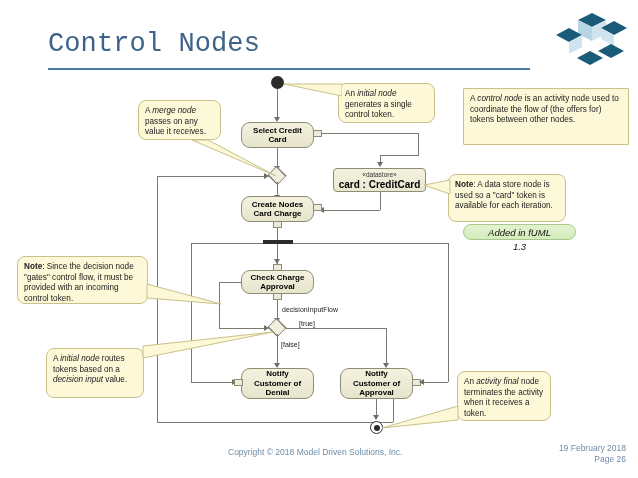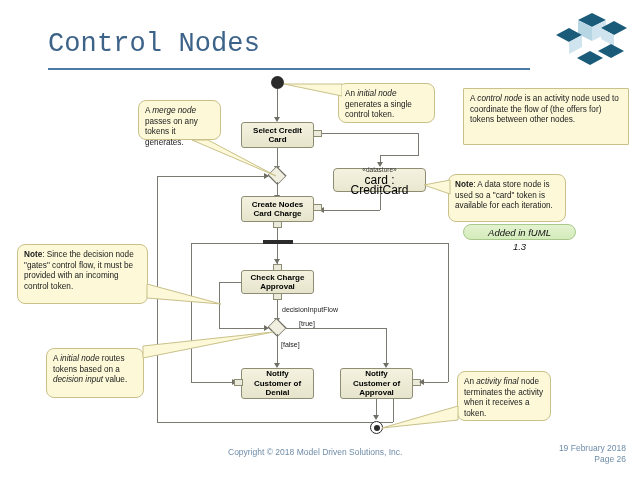--- a/index.html
+++ b/index.html
@@ -22,21 +22,21 @@
                color:#6e8ca8;text-align:right;line-height:11px;}
 
   
   .dg{position:absolute;inset:0;}
   .ln{position:absolute;background:#7a7a72;}
   .ln.h{height:1px;}
   .ln.v{width:1px;}
 
   .act{position:absolute;box-sizing:border-box;
        background:linear-gradient(180deg,#f4f2df 0%,#e6e4cb 100%);
-       border:1px solid #8d8d74;border-radius:3px;
+       border:1px solid #8d8d74;border-radius:9px;
        font-size:8px;font-weight:bold;line-height:9.5px;text-align:center;
        display:flex;align-items:center;justify-content:center;color:#000;}
   .pin{position:absolute;box-sizing:border-box;
        background:#eceadb;border:1px solid #8d8d74;}
 
   .initial{position:absolute;width:13px;height:13px;border-radius:50%;
            background:#2b2b2b;}
   .final-o{position:absolute;width:13px;height:13px;border-radius:50%;
            box-sizing:border-box;border:1.5px solid #2b2b2b;background:#fff;}
   .final-i{position:absolute;width:6px;height:6px;border-radius:50%;
@@ -47,21 +47,21 @@
            background:#f1efe0;border:1px solid #6f6f66;box-sizing:border-box;
            transform:rotate(45deg) scale(.78,1.18);}
   .dwrap{position:absolute;width:18px;height:12px;}
 
   .ds{position:absolute;box-sizing:border-box;
       background:linear-gradient(180deg,#f4f2df 0%,#e9e7d0 100%);
       border:1px solid #8d8d74;border-radius:4px;text-align:center;
       display:flex;flex-direction:column;align-items:center;
       justify-content:center;line-height:10px;}
   .ds .st{font-size:6.5px;color:#333;}
-  .ds .nm{font-size:12px;font-weight:normal;color:#000;}
+  .ds .nm{font-size:10px;font-weight:bold;color:#000;}
 
   .lbl{position:absolute;font-size:7px;color:#222;white-space:nowrap;}
 
   
   .ah{position:absolute;width:0;height:0;}
   .ah.down{border-left:3.2px solid transparent;border-right:3.2px solid transparent;
            border-top:5px solid #6f6f66;}
   .ah.right{border-top:3.2px solid transparent;border-bottom:3.2px solid transparent;
             border-left:5px solid #6f6f66;}
   .ah.left{border-top:3.2px solid transparent;border-bottom:3.2px solid transparent;
@@ -227,41 +227,41 @@
   </div>
 
   <div class="callout" style="left:338px;top:83px;width:97px;height:40px;">
     <span>An </span><i>initial node</i><span> generates a single control token.</span>
   </div>
   <svg style="position:absolute;left:284px;top:82px;width:58px;height:22px;">
     <polygon points="58,2 58,14 0,2" fill="#fcf8d8" stroke="#c9c08a" stroke-width="1"></polygon>
   </svg>
 
   <div class="callout" style="left:138px;top:100px;width:83px;height:40px;">
-    <span>A </span><i>merge node</i><span> passes on any tokens it generates.</span>
+    <span>A </span><i>merge node</i><span> passes on any value it receives.</span>
   </div>
   <svg style="position:absolute;left:190px;top:138px;width:88px;height:42px;">
     <polygon points="2,2 18,2 86,38" fill="#fcf8d8" stroke="#c9c08a" stroke-width="1"></polygon>
   </svg>
 
   <div class="callout sq" style="left:463px;top:88px;width:166px;height:57px;">
     <span>A </span><i>control node</i><span> is an activity node used to coordinate the flow of (the offers for) tokens between other nodes.</span>
   </div>
 
   <div class="callout" style="left:448px;top:174px;width:118px;height:48px;">
     <b>Note</b><span>: A data store node is used so a "card" token is available for each iteration.</span>
   </div>
   <svg style="position:absolute;left:424px;top:178px;width:28px;height:22px;">
     <polygon points="26,2 26,16 0,7" fill="#fcf8d8" stroke="#c9c08a" stroke-width="1"></polygon>
   </svg>
 
   <div class="badge" style="left:463px;top:224px;width:113px;height:16px;">Added in fUML</div>
   <div class="badge-sub" style="left:463px;top:241px;width:113px;">1.3</div>
 
-  <div class="callout" style="left:17px;top:244px;width:131px;height:60px;">
+  <div class="callout" style="left:17px;top:256px;width:131px;height:48px;">
     <b>Note</b><span>: Since the decision node "gates" control flow, it must be provided with an incoming control token.</span>
   </div>
   <svg style="position:absolute;left:145px;top:282px;width:78px;height:26px;">
     <polygon points="2,2 2,16 76,22" fill="#fcf8d8" stroke="#c9c08a" stroke-width="1"></polygon>
   </svg>
 
   <div class="callout" style="left:46px;top:348px;width:98px;height:50px;">
     <span>A </span><i>initial node</i><span> routes tokens based on a </span><i>decision input</i><span> value.</span>
   </div>
   <svg style="position:absolute;left:141px;top:330px;width:134px;height:34px;">

